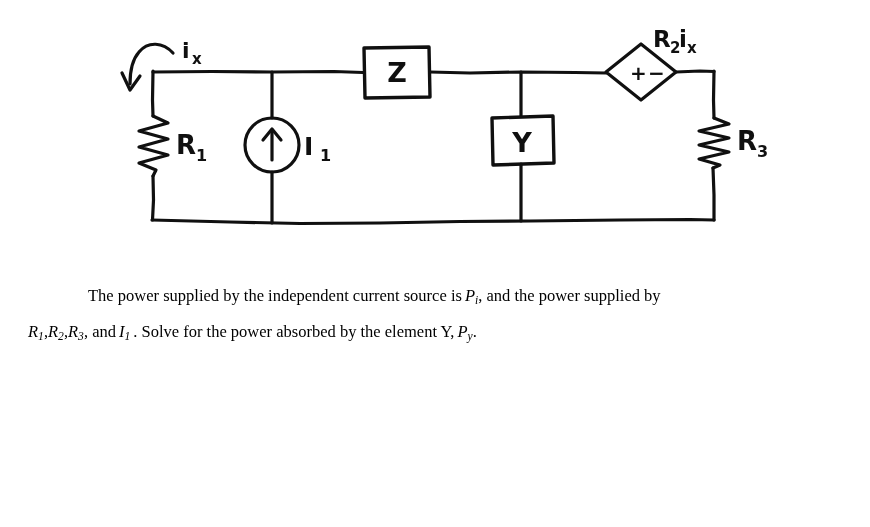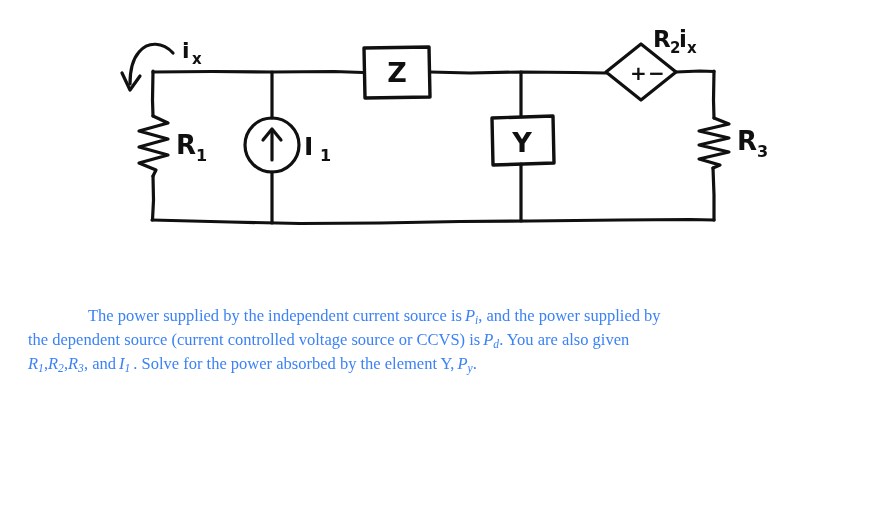--- a/index.html
+++ b/index.html
@@ -33,24 +33,23 @@
     display: block;
   }
   .problem-text {
     position: absolute;
     left: 0;
     top: 280px;
     width: 870px;
     padding: 0 28px;
     box-sizing: border-box;
     font-size: 16.5px;
-    line-height: 20px;
+    line-height: 31px;
     text-align: justify;
-    color: #3b82f6;
-    margin-top: 26px;
+    color: #000000;
   }
   .para {
     margin: 0;
     text-indent: 0;
   }
   .para.p1 {
     text-indent: 60px;
     margin-bottom: 0;
   }
   .para.p2 {
@@ -160,19 +159,18 @@
         <text class="hand" x="737" y="150" font-size="26">R</text>
         <text class="hand" x="757" y="157" font-size="16">3</text>
       </g>
     </svg>
   </div>
 
   <div class="problem-text">
 
     <p class="para p1"><span>The power supplied by the independent current source is</span><span class="nb sp-l"><span class="var">P</span><span class="sub">i</span></span><span>, and the power supplied by</span></p>
 
-    <p class="para p2"><span>the dependent source (current controlled voltage source or CCVS) is</span><span class="nb sp-l"><span class="var">P</span><span class="sub">d</span></span><span>.  You are also given</span></p>
 
     <p class="para p2"><span class="nb"><span class="var">R</span><span class="sub">1</span><span>,</span><span class="var">R</span><span class="sub">2</span><span>,</span><span class="var">R</span><span class="sub">3</span><span>, and</span></span><span class="nb sp-l"><span class="var">I</span><span class="sub">1</span></span><span class="sp-l">.  Solve for the power absorbed by the element Y,</span><span class="nb sp-l"><span class="var">P</span><span class="sub">y</span><span>.</span></span></p>
 
 
   </div>
 </div>
 
 </body></html>

